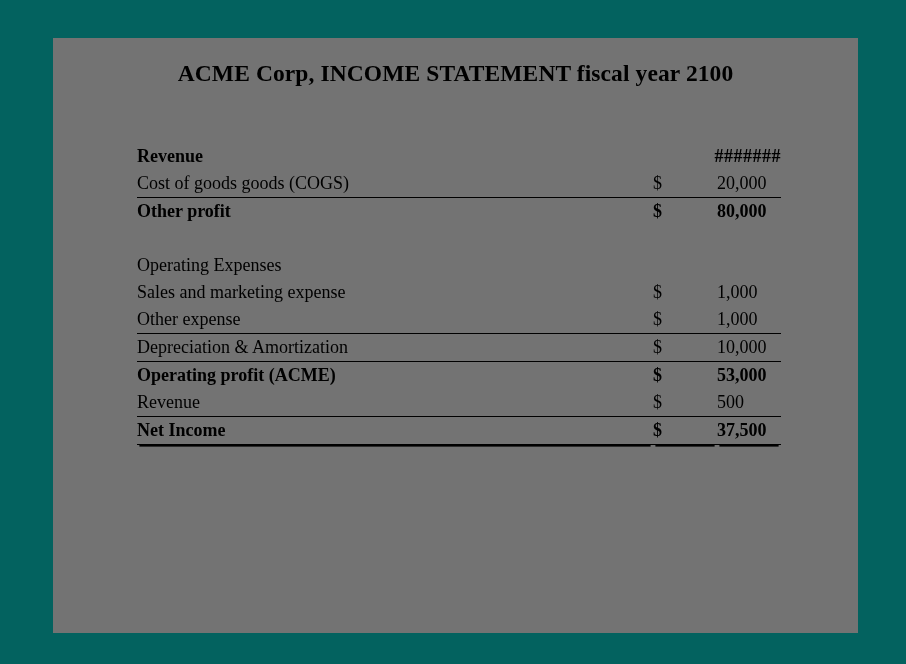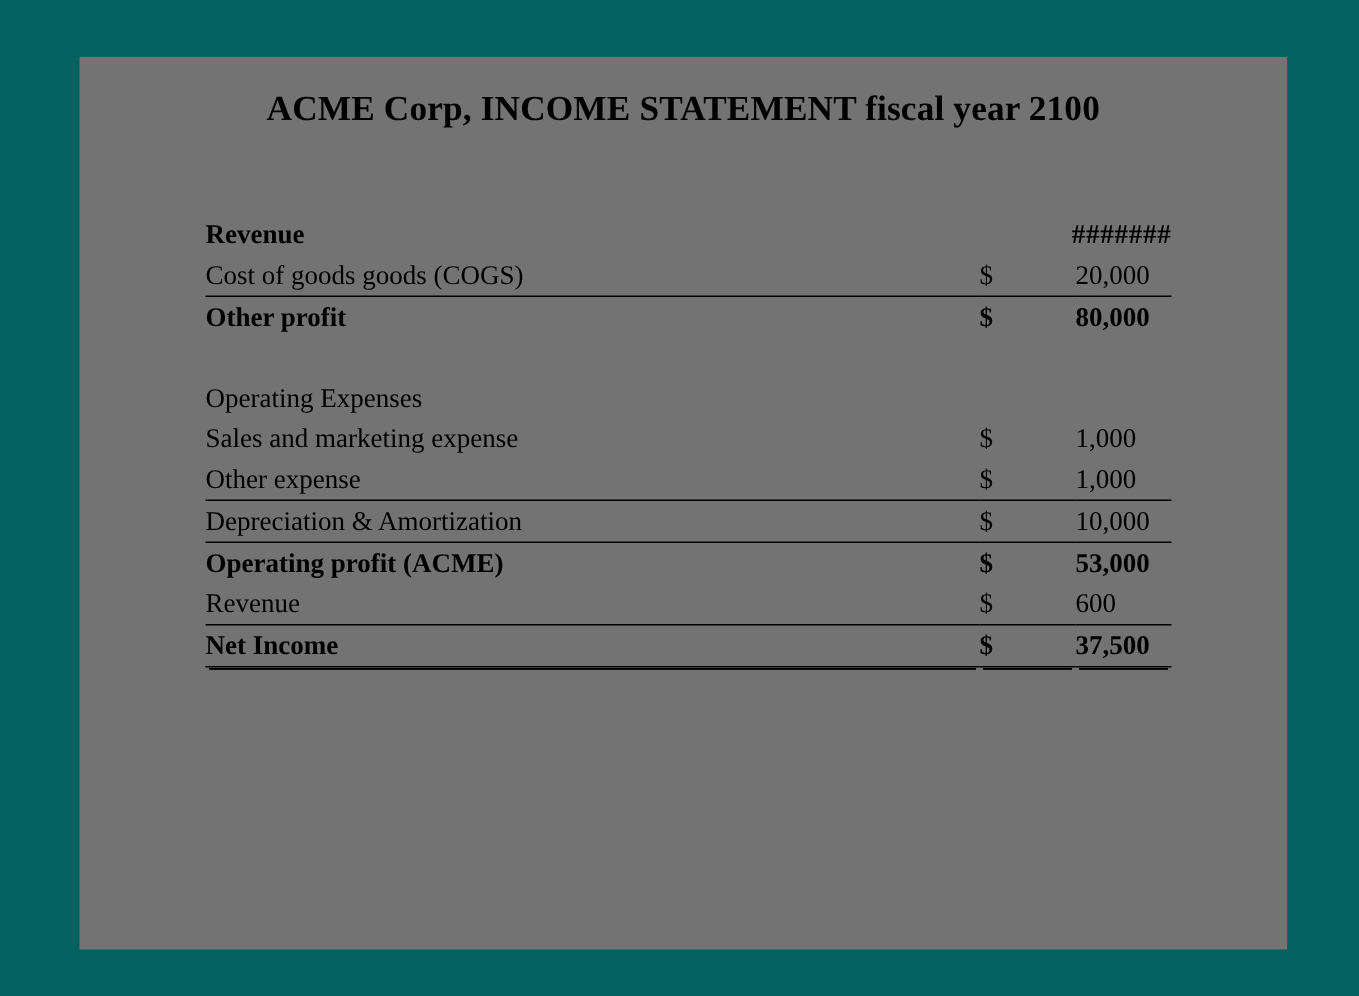--- a/index.html
+++ b/index.html
@@ -116,21 +116,21 @@
           <td class="amount">10,000</td>
         </tr>
         <tr class="bold rule-above">
           <td class="label">Operating profit (ACME)</td>
           <td class="cur">$</td>
           <td class="amount">53,000</td>
         </tr>
         <tr>
           <td class="label">Revenue</td>
           <td class="cur">$</td>
-          <td class="amount">600</td>
+          <td class="amount">500</td>
         </tr>
         <tr class="bold double-below rule-above">
           <td class="label">Net Income</td>
           <td class="cur">$</td>
           <td class="amount">37,500</td>
         </tr>
       </tbody>
   </table>
 
 </div>

